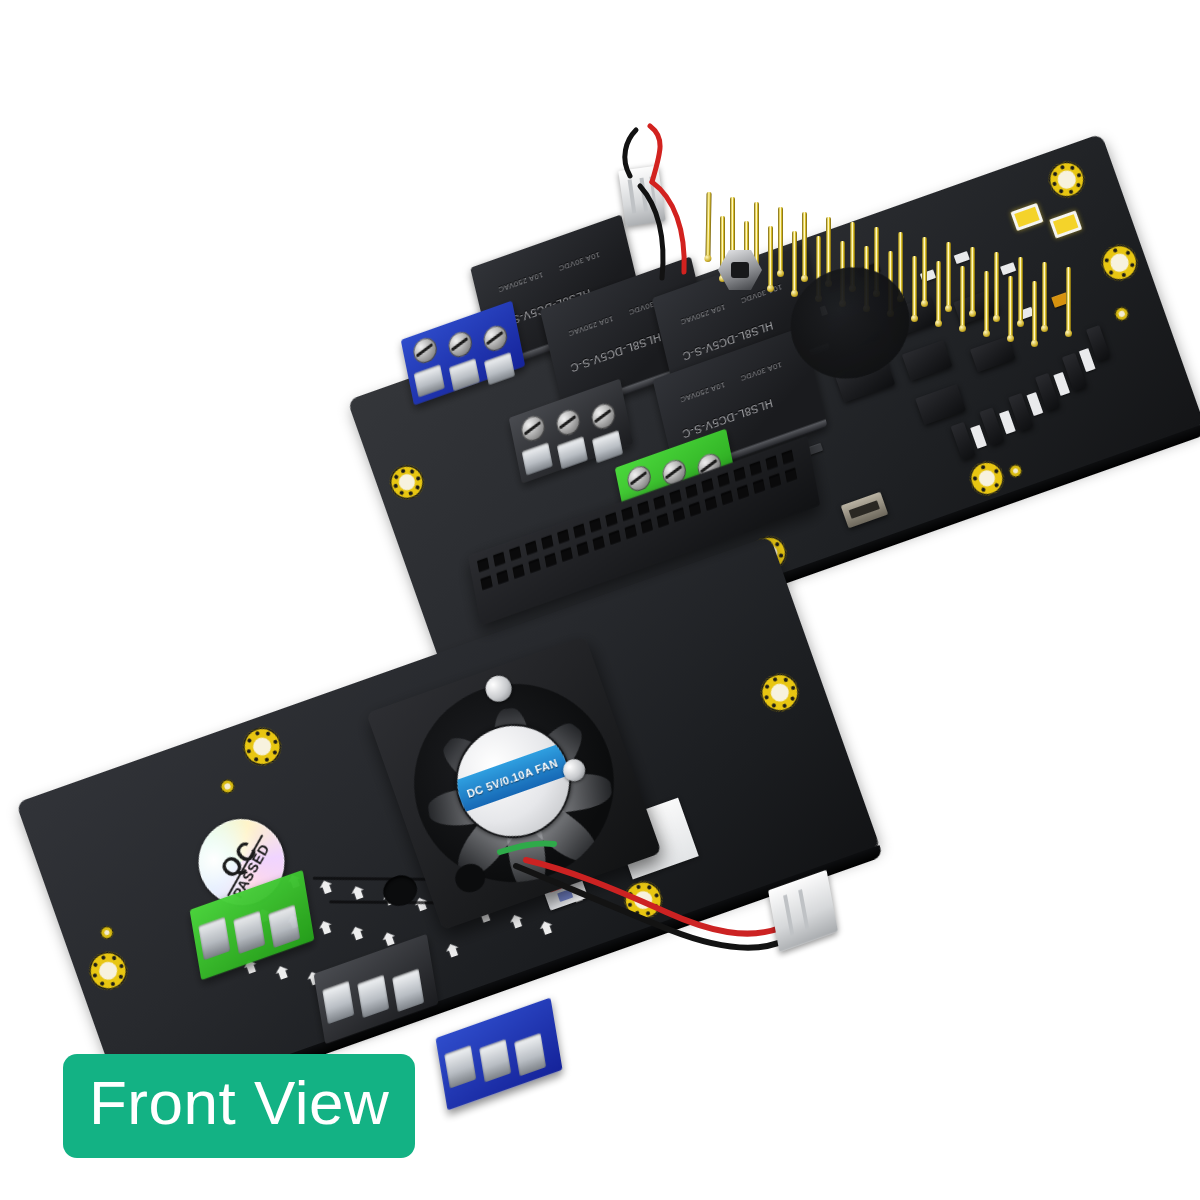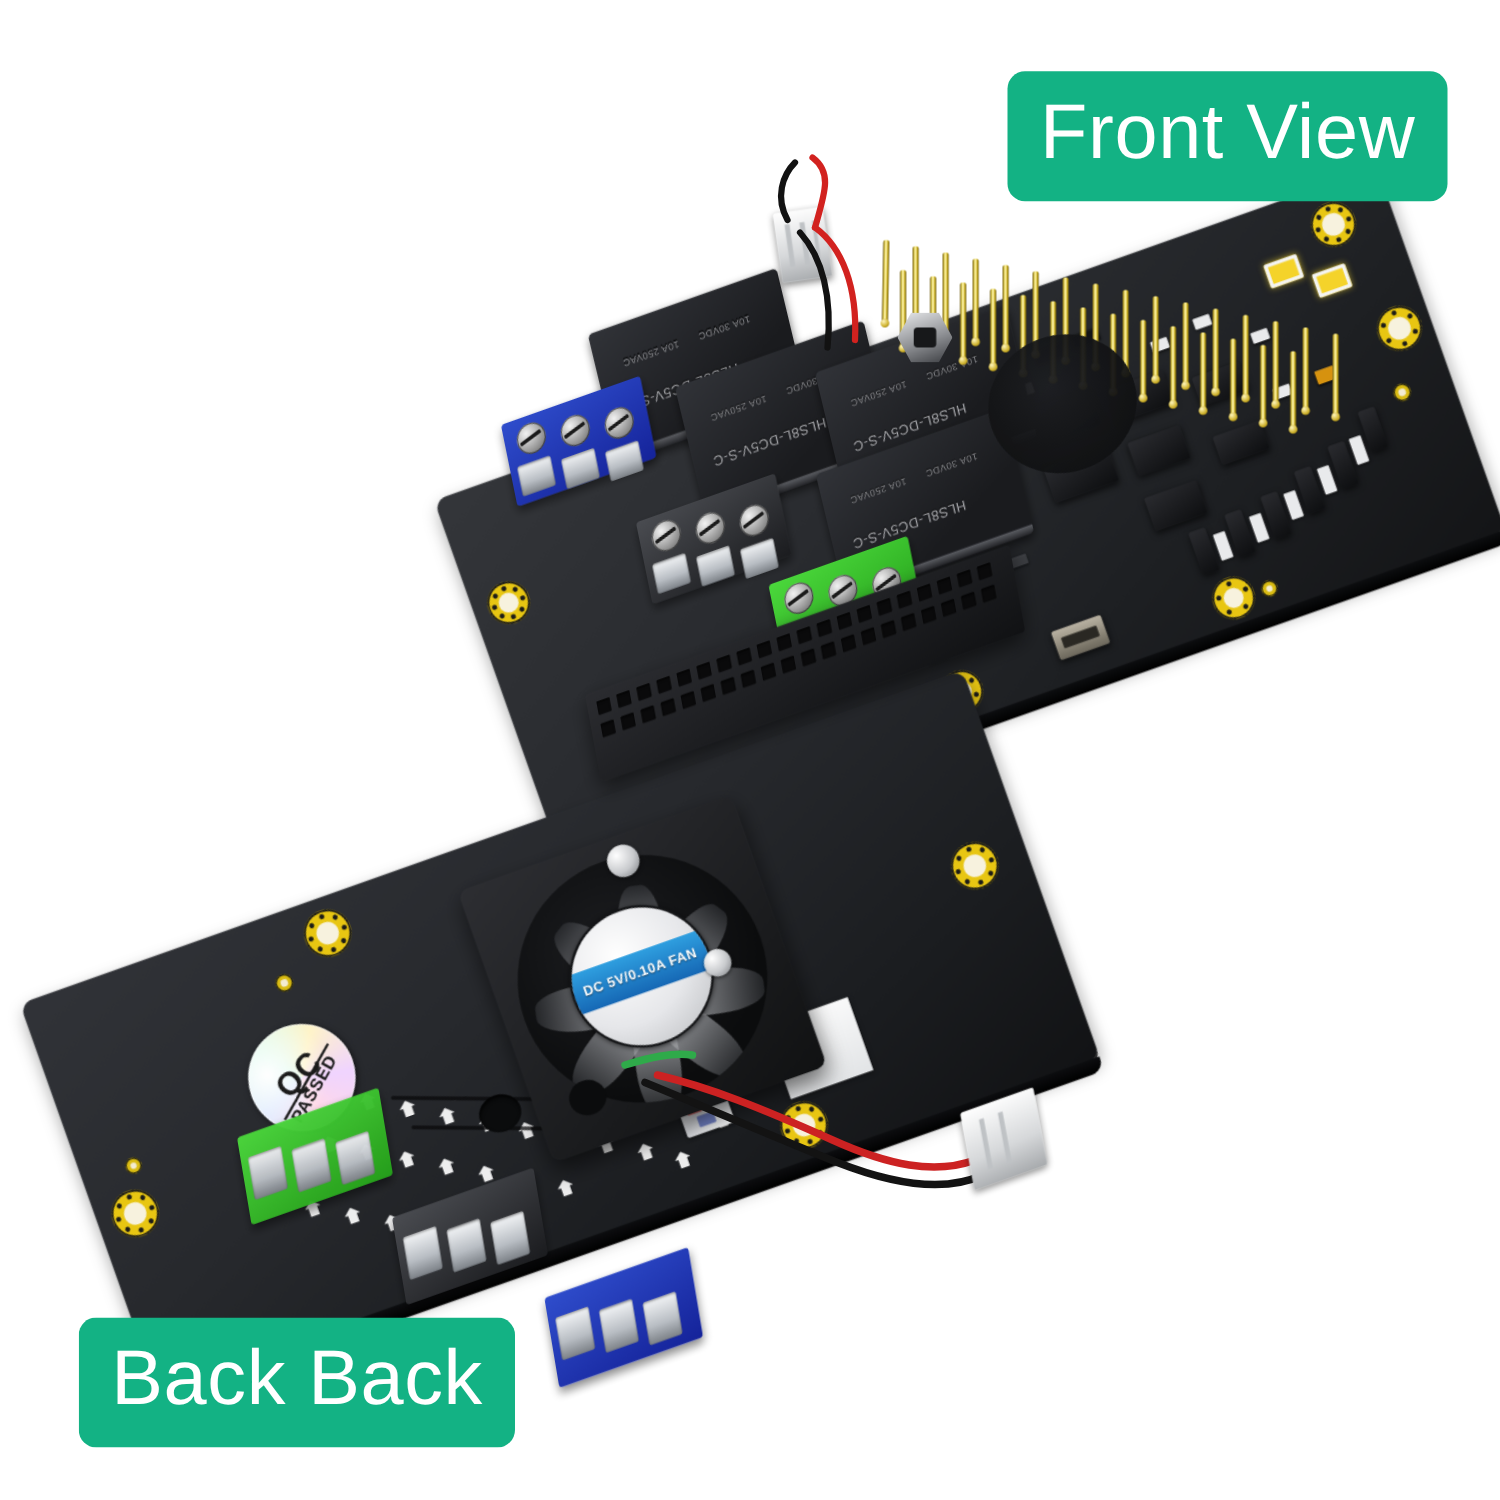--- a/index.html
+++ b/index.html
@@ -793,17 +793,16 @@
       <div class="mouth" style="left:42px;top:24px;width:28px;height:34px;"></div>
       <div class="mouth" style="left:78px;top:30px;width:28px;height:34px;"></div>
     </div>
     <div class="term blue" style="left:438px;top:1018px;width:122px;height:72px;transform:rotate(-19.5deg) skewX(-10deg);">
       <div class="mouth" style="left:6px;top:18px;width:28px;height:34px;"></div>
       <div class="mouth" style="left:42px;top:24px;width:28px;height:34px;"></div>
       <div class="mouth" style="left:78px;top:30px;width:28px;height:34px;"></div>
     </div>
   </div>
 
-  <div id="badge-front" class="view-badge">Front View</div>
-
-  <div id="badge-back" class="view-badge">Back Back</div>
+
+  <div id="badge-back" class="view-badge">Front View</div>
 
 </div>
 
 </body></html>

